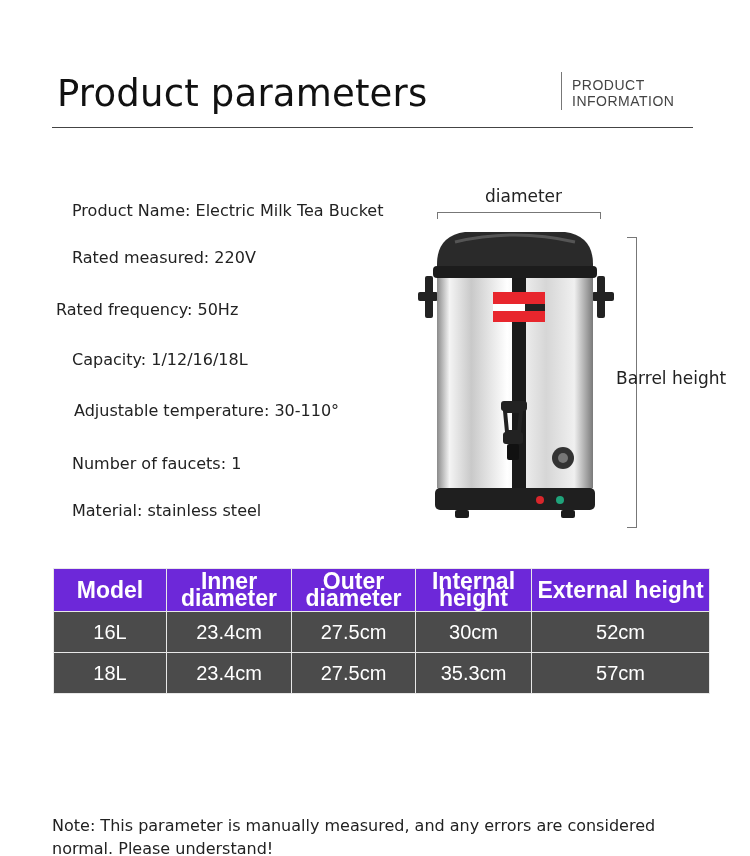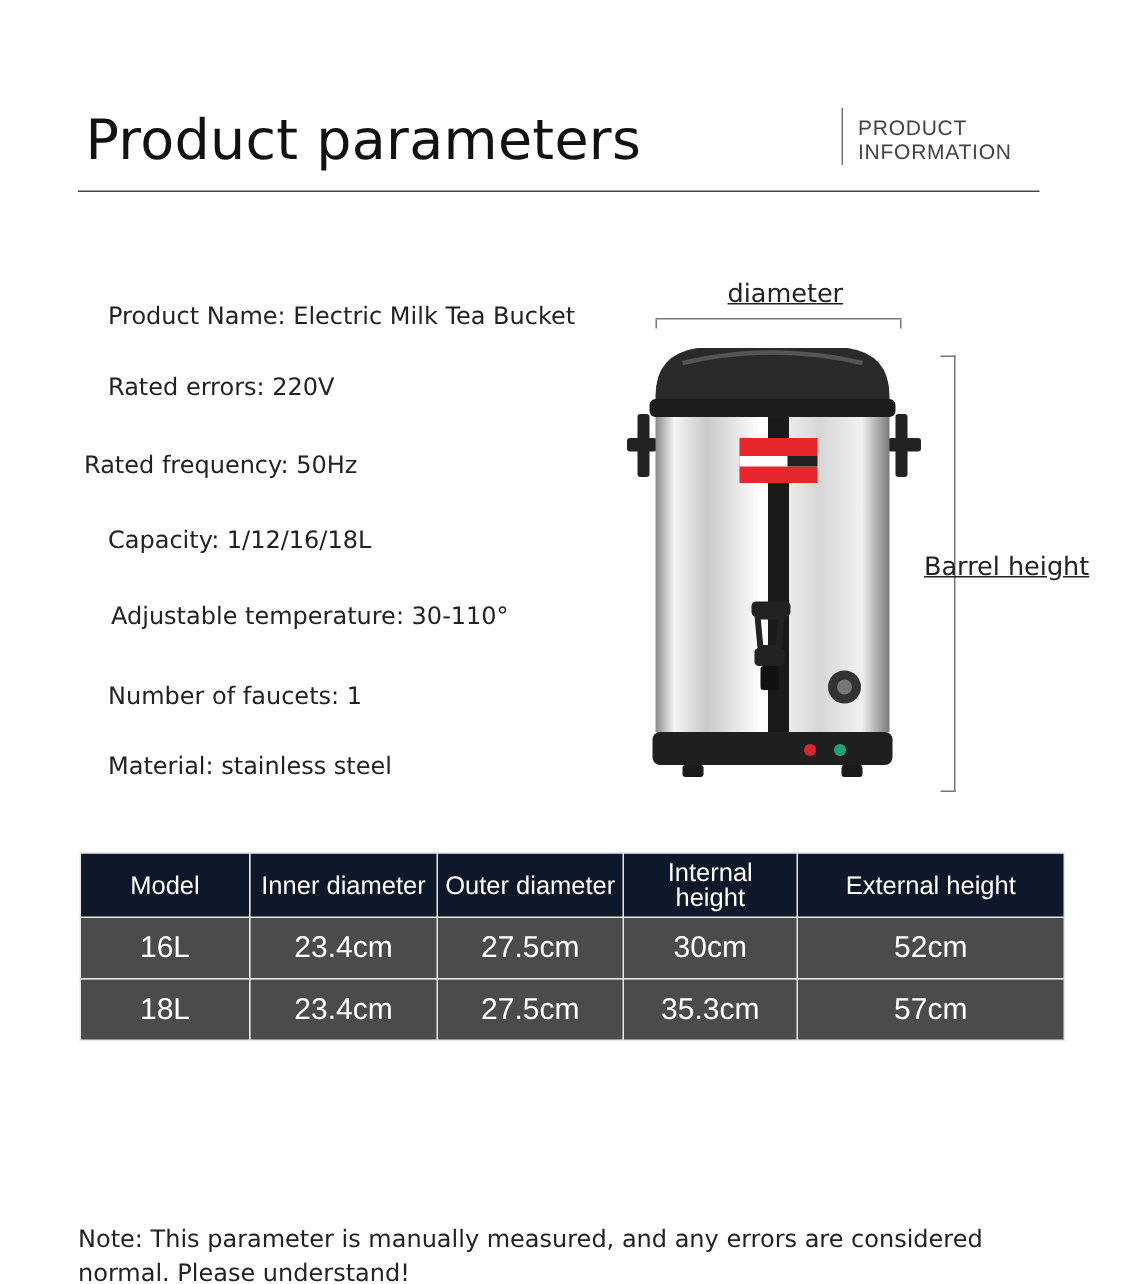--- a/index.html
+++ b/index.html
@@ -6,48 +6,48 @@
   html, body { width: 750px; height: 856px; background: #ffffff; overflow: hidden; }
   body { position: relative; font-family: "DejaVu Sans", "Liberation Sans", sans-serif; color: #222; }
 
   .title { position: absolute; left: 57px; top: 72px; font-size: 37px; font-weight: normal; color: #111; letter-spacing: 0.2px; }
   .title-divider { position: absolute; left: 561px; top: 72px; width: 1px; height: 38px; background: #777; }
   .subtitle { position: absolute; left: 572px; top: 77px; font-family: "Liberation Sans", sans-serif; font-size: 14px; line-height: 16px; color: #444; letter-spacing: 0.5px; }
   .header-rule { position: absolute; left: 52px; top: 127px; width: 641px; height: 1px; background: #444; }
   .spec { position: absolute; white-space: nowrap; font-size: 16px; color: #222; }
 
   .product { position: absolute; left: 415px; top: 220px; width: 210px; height: 310px; }
-  .dim-label { position: absolute; font-size: 17px; color: #222; white-space: nowrap; text-decoration: underline; }
+  .dim-label { position: absolute; font-size: 17px; color: #222; white-space: nowrap; }
   .bracket-top { position: absolute; left: 437px; top: 212px; width: 164px; height: 0; border-top: 1px solid #777; }
   .bracket-top::before, .bracket-top::after { content: ""; position: absolute; top: 0; width: 1px; height: 6px; background: #777; }
   .bracket-top::before { left: 0; } .bracket-top::after { right: 0; }
   .bracket-side { position: absolute; left: 636px; top: 237px; width: 0; height: 291px; border-left: 1px solid #777; }
   .bracket-side::before, .bracket-side::after { content: ""; position: absolute; left: -10px; width: 10px; height: 1px; background: #777; }
   .bracket-side::before { top: 0; } .bracket-side::after { bottom: 0; }
 
   table.params { position: absolute; left: 53px; top: 568px; width: 657px; border-collapse: collapse; font-family: "Liberation Sans", sans-serif; }
   table.params th, table.params td { border: 1px solid #e8e8e8; text-align: center; color: #fff; }
-  table.params th { background: #0f172a; font-weight: normal; font-size: 17px; line-height: 17px; height: 43px; padding: 0 4px; }
+  table.params th { background: #6d28d9; font-weight: bold; font-size: 23px; line-height: 17px; height: 43px; padding: 0 4px; }
   table.params td { background: #4b4b4b; font-size: 20px; height: 41px; }
   .note { position: absolute; left: 52px; top: 814px; width: 660px; font-size: 16px; line-height: 23px; color: #222; }
 </style>
 </head>
 <body>
 
 <h1 class="title">Product parameters</h1>
 <div class="title-divider"></div>
 <div class="subtitle">
   <div>PRODUCT</div>
   <div>INFORMATION</div>
 </div>
 <div class="header-rule"></div>
 
 <div>
   <div class="spec" style="left:72px; top:201px;">Product Name: Electric Milk Tea Bucket</div>
-  <div class="spec" style="left:72px; top:248px;">Rated errors: 220V</div>
+  <div class="spec" style="left:72px; top:248px;">Rated measured: 220V</div>
   <div class="spec" style="left:56px; top:300px;">Rated frequency: 50Hz</div>
   <div class="spec" style="left:72px; top:350px;">Capacity: 1/12/16/18L</div>
   <div class="spec" style="left:74px; top:401px;">Adjustable temperature: 30-110°</div>
   <div class="spec" style="left:72px; top:454px;">Number of faucets: 1</div>
   <div class="spec" style="left:72px; top:501px;">Material: stainless steel</div>
 </div>
 
 <div class="dim-label" style="left:485px; top:186px;">diameter</div>
 <div class="bracket-top"></div>
 <div class="bracket-side"></div>

